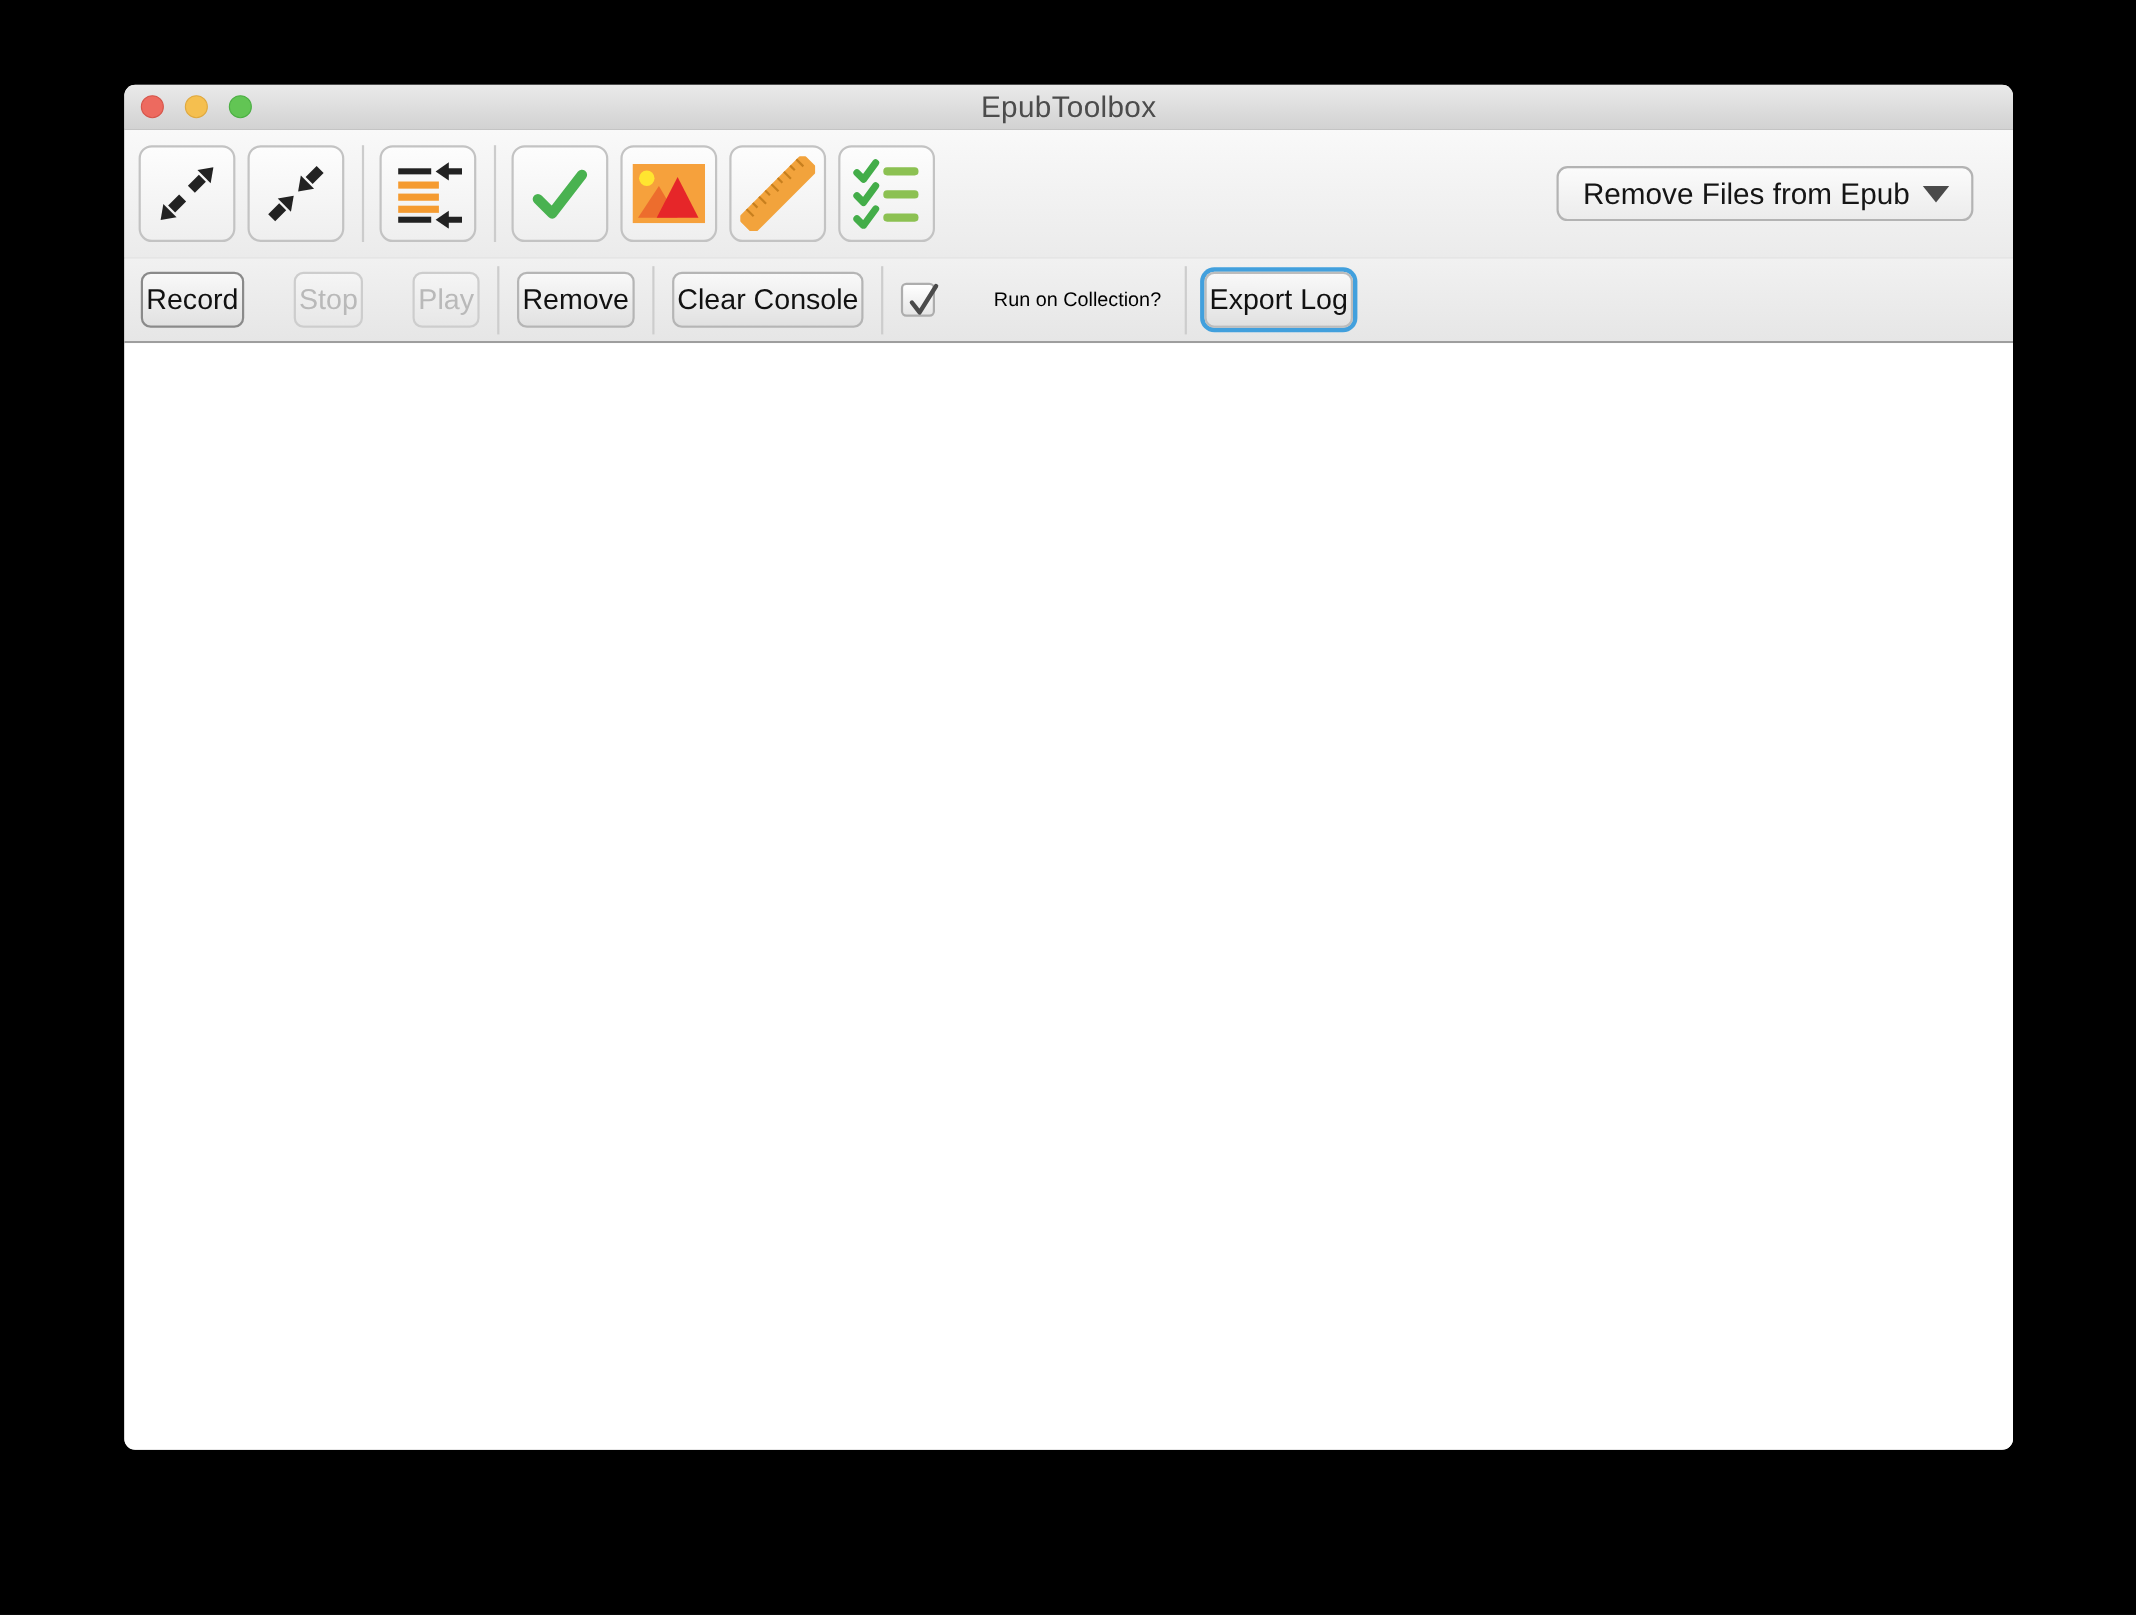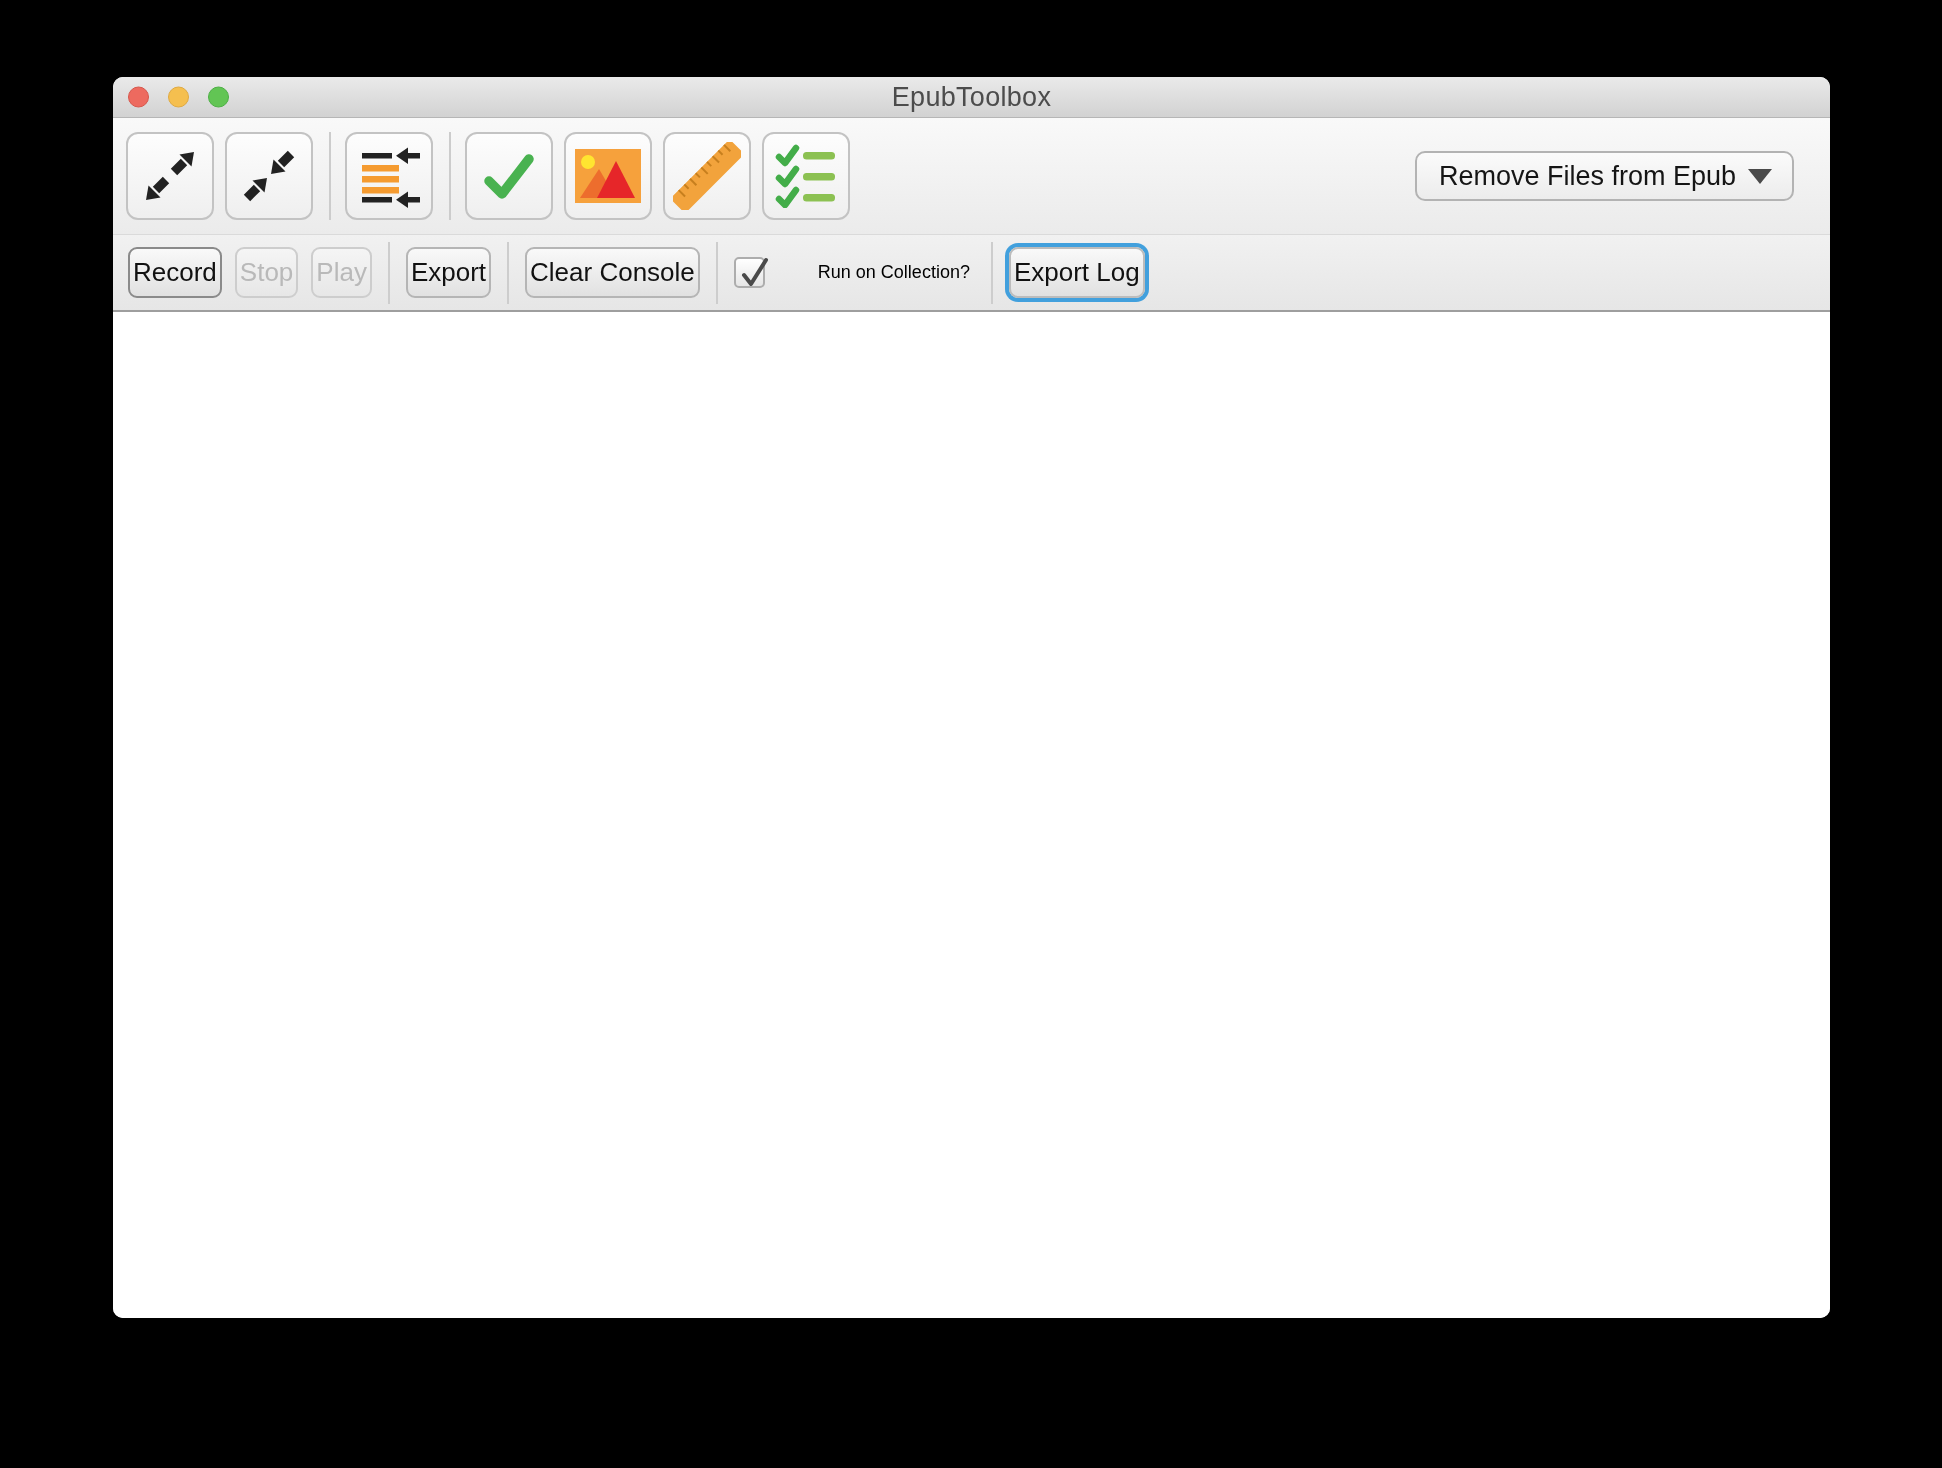--- a/index.html
+++ b/index.html
@@ -64,21 +64,21 @@
   }
   .abtn {
     height:51px; padding:0 3px;
     border:2px solid #b5b5b5; border-radius:9px;
     background:linear-gradient(#f9f9f9,#e1e1e1);
     font-size:26px; color:#111;
     display:flex; align-items:center; justify-content:center;
     margin-right:13px; white-space:nowrap; cursor:default;
   }
   .abtn.primary { border-color:#8a8a8a; }
-  .abtn.disabled { color:#b9b9b9; border-color:#cdcdcd; background:linear-gradient(#f5f5f5,#e7e7e7); }
+  .abtn.disabled { color:#b9b9b9; border-color:#cdcdcd; background:linear-gradient(#f5f5f5,#e7e7e7);margin-left:32px; }
   .abtn.focused { box-shadow:0 0 0 4px #42a0dd; border-color:#bcbcbc; margin-right:0; }
   .asep { width:2px; height:62px; background:#cdcdcd; margin:0 16px 0 3px; flex:0 0 2px; }
 
   .checkbox {
     width:31px; height:31px; flex:0 0 31px;
     border:2px solid #adadad; border-radius:5px;
     background:linear-gradient(#ffffff,#e6e6e6);
     position:relative; margin-right:15px;
   }
   .checkbox svg { position:absolute; left:2px; top:-8px; overflow:visible; }
@@ -210,21 +210,21 @@
     </div>
   </div>
 
   <div class="toolbar-actions">
     <div class="abtn primary">Record</div>
     <div class="abtn disabled">Stop</div>
     <div class="abtn disabled">Play</div>
 
     <div class="asep"></div>
 
-    <div class="abtn">Export</div>
+    <div class="abtn">Remove</div>
 
     <div class="asep"></div>
 
     <div class="abtn">Clear Console</div>
 
     <div class="asep"></div>
 
     <div class="checkbox">
       <span>
         <svg width="34" height="40" viewBox="0 0 34 40">

